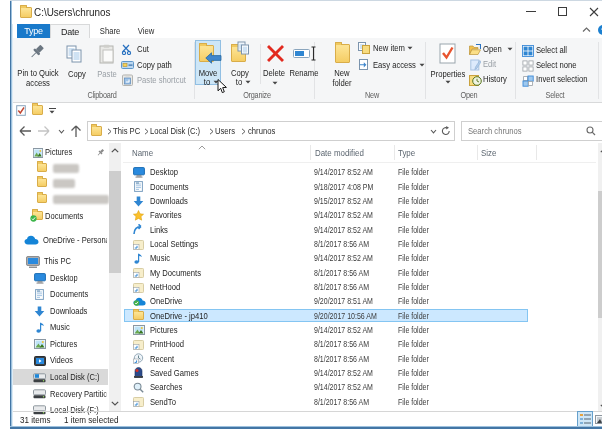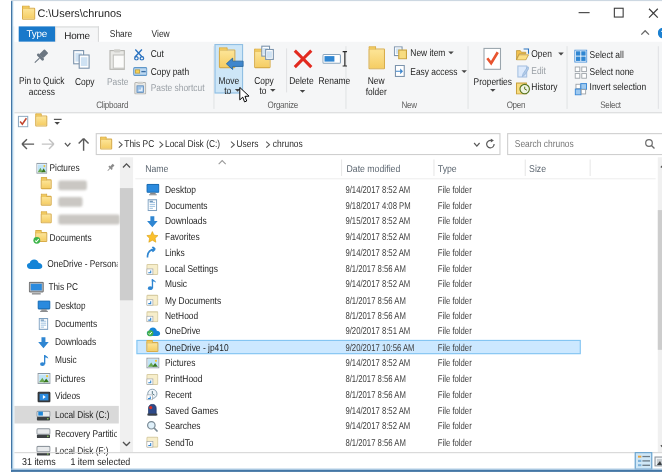--- a/index.html
+++ b/index.html
@@ -24,21 +24,21 @@
     <div style="position:absolute;left:0;bottom:2px;width:602px;height:1px;background:#9dc1de;z-index:50"></div>
     <div style="position:absolute;left:0;top:0;width:602px;height:1px;background:#cdd8e2;z-index:50"></div>
     <div class="fo" style="position:absolute;left:10px;top:7px;width:12px;height:11px"></div>
     <div class="t tl" style="left:24px;top:12.5px;font-size:10px;--sx:0.99;">C:\Users\chrunos</div>
     <div style="position:absolute;left:516px;top:11px;width:10px;height:1px;background:#3c3c3c"></div>
     <div style="position:absolute;left:548px;top:7px;width:9px;height:9px;border:1px solid #3c3c3c"></div>
     <svg class="a" style="left:579px;top:7px" width="10" height="10" viewBox="0 0 10 10">
       <path d="M1 1 L9 9 M9 1 L1 9" stroke="#3c3c3c" stroke-width="1.1"></path>
     </svg>
     <div style="position:absolute;left:7px;top:24px;width:33px;height:14px;background:#1979ca;color:#fff;font-size:9px;display:flex;align-items:center;justify-content:center;letter-spacing:-0.2px">Type</div>
-    <div style="position:absolute;left:40px;top:24px;width:40px;height:15px;background:#f5f6f7;border:1px solid #d8d9da;border-bottom:none;color:#1e1e1e;font-size:9px;display:flex;align-items:center;justify-content:center;letter-spacing:-0.2px">Home</div>
+    <div style="position:absolute;left:40px;top:24px;width:40px;height:15px;background:#f5f6f7;border:1px solid #d8d9da;border-bottom:none;color:#1e1e1e;font-size:9px;display:flex;align-items:center;justify-content:center;letter-spacing:-0.2px">Date</div>
     <div class="t tc" style="left:100px;top:31px;color:#2b2b2b">Share</div>
     <div class="t tc" style="left:136px;top:31px;color:#2b2b2b">View</div>
     <svg class="a" style="left:572px;top:27px" width="9" height="6" viewBox="0 0 9 6">
       <path d="M1 4.5 L4.5 1 L8 4.5" fill="none" stroke="#6a6a6a" stroke-width="1.2"></path>
     </svg>
     <svg class="a" style="left:588px;top:25px" width="10" height="10" viewBox="0 0 10 10">
       <circle cx="5" cy="5" r="5" fill="#1c80d0"></circle>
       <text x="5" y="7.6" font-size="7.5" font-family="Liberation Sans" font-weight="bold" fill="#fff" text-anchor="middle">?</text>
     </svg>
     <div style="position:absolute;left:3px;top:38px;width:596px;height:64px;background:#f5f6f7"></div>

